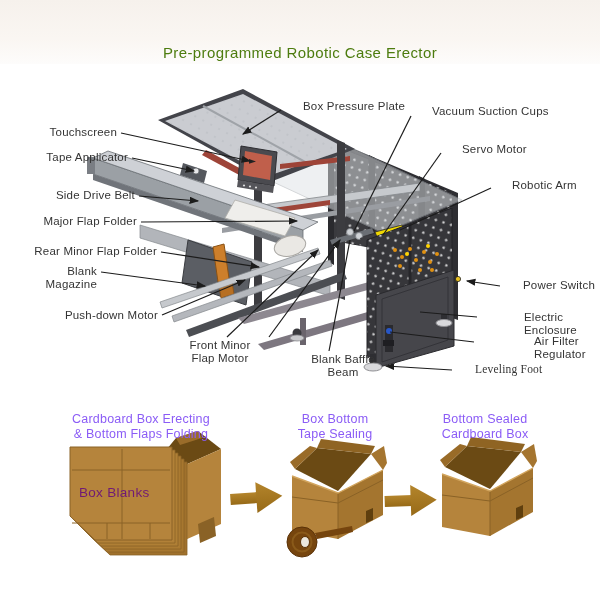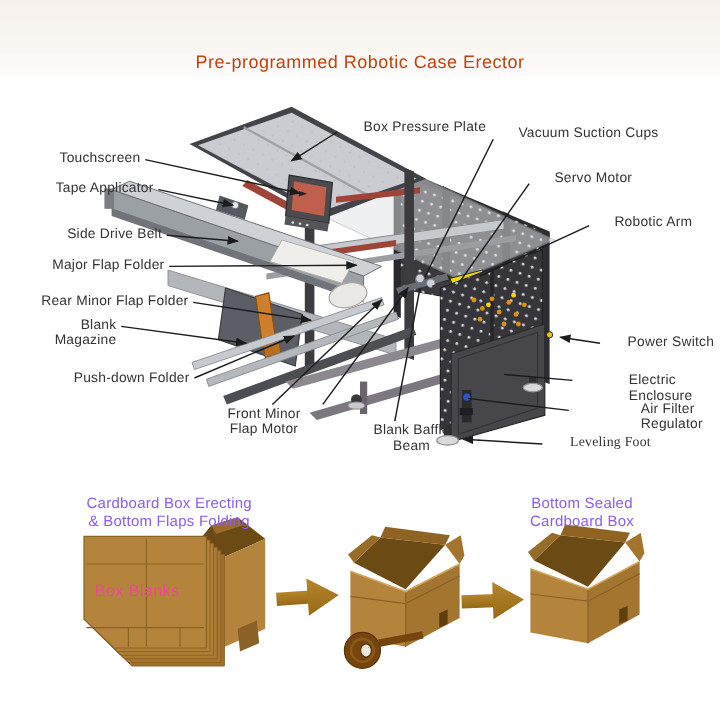--- a/index.html
+++ b/index.html
@@ -7,35 +7,35 @@
     position:relative;width:600px;height:600px;overflow:hidden;
     background:#ffffff;
     font-family:"Liberation Sans","DejaVu Sans",sans-serif;
   }
   .topband{
     position:absolute;left:0;top:0;width:600px;height:64px;
     background:linear-gradient(180deg,#f6f1ec 0%,#faf6f2 60%,#fdfcfb 100%);
   }
   .title{
     position:absolute;left:0;right:0;top:44px;text-align:center;
-    font-size:15px;color:#c2410c;letter-spacing:.4px;
+    font-size:15px;color:#4d7c0f;letter-spacing:.4px;
   }
   svg.art{position:absolute;left:0;top:0;width:600px;height:600px;}
   .mlabel{
     position:absolute;font-size:11.5px;color:#343434;letter-spacing:.2px;
     line-height:13px;white-space:pre-line;padding-left:20px;
   }
   .mlabel.r{text-align:right;}
   .mlabel.c{text-align:center;}
   .step-title{
     position:absolute;font-size:12.5px;color:#8b5cf6;letter-spacing:.2px;
     line-height:15px;text-align:center;white-space:pre-line;
   }
   .overlay-label{
-    position:absolute;font-size:13.5px;color:#ec4899;letter-spacing:.3px;
+    position:absolute;font-size:13.5px;color:#701a75;letter-spacing:.3px;
   }
 </style>
 </head>
 <body>
 
 <div id="canvas">
   <div class="topband"></div>
   <div class="title">Pre-programmed Robotic Case Erector</div>
 
   <svg class="art" viewBox="0 0 600 600">
@@ -281,32 +281,34 @@
       <polygon points="516,508 523,505 523,517 516,520" fill="#5f3f0e"></polygon>
     </g>
   </svg>
 
   <div class="mlabel r" style="right:483px;top:126px;">Touchscreen</div>
   <div class="mlabel r" style="right:472px;top:151px;">Tape Applicator</div>
   <div class="mlabel r" style="right:465px;top:189px;">Side Drive Belt</div>
   <div class="mlabel r" style="right:463px;top:215px;">Major Flap Folder</div>
   <div class="mlabel r" style="right:443px;top:245px;">Rear Minor Flap Folder</div>
   <div class="mlabel r" style="right:503px;top:265px;">Blank Magazine</div>
-  <div class="mlabel r" style="right:442px;top:309px;">Push-down Folder</div>
+  <div class="mlabel r" style="right:442px;top:309px;">Push-down Motor</div>
   <div class="mlabel c" style="left:160px;width:80px;top:339px;">Front Minor
 Flap Motor</div>
   <div class="mlabel c" style="left:287px;width:72px;top:353px;">Blank Baffle
 Beam</div>
   <div class="mlabel" style="left:283px;top:100px;">Box Pressure Plate</div>
   <div class="mlabel" style="left:412px;top:105px;">Vacuum Suction Cups</div>
   <div class="mlabel" style="left:442px;top:143px;">Servo Motor</div>
   <div class="mlabel" style="left:492px;top:179px;">Robotic Arm</div>
   <div class="mlabel" style="left:503px;top:279px;">Power Switch</div>
   <div class="mlabel" style="left:480px;top:311px;margin-left:24px;">Electric Enclosure</div>
   <div class="mlabel" style="left:477px;top:335px;margin-left:37px;">Air Filter Regulator</div>
   <div class="mlabel" style="left:455px;top:363px;font-family:Liberation Serif, serif;">Leveling Foot</div>
 
   <div class="step-title" style="left:58px;top:412px;width:166px;">Cardboard Box Erecting
 &amp; Bottom Flaps Folding</div>
+  <div class="step-title" style="left:270px;top:412px;width:130px;">Box Bottom
+Tape Sealing</div>
   <div class="step-title" style="left:420px;top:412px;width:130px;">Bottom Sealed
 Cardboard Box</div>
   <div class="overlay-label" style="left:79px;top:485px;">Box Blanks</div>
 </div>
 
 </body></html>

